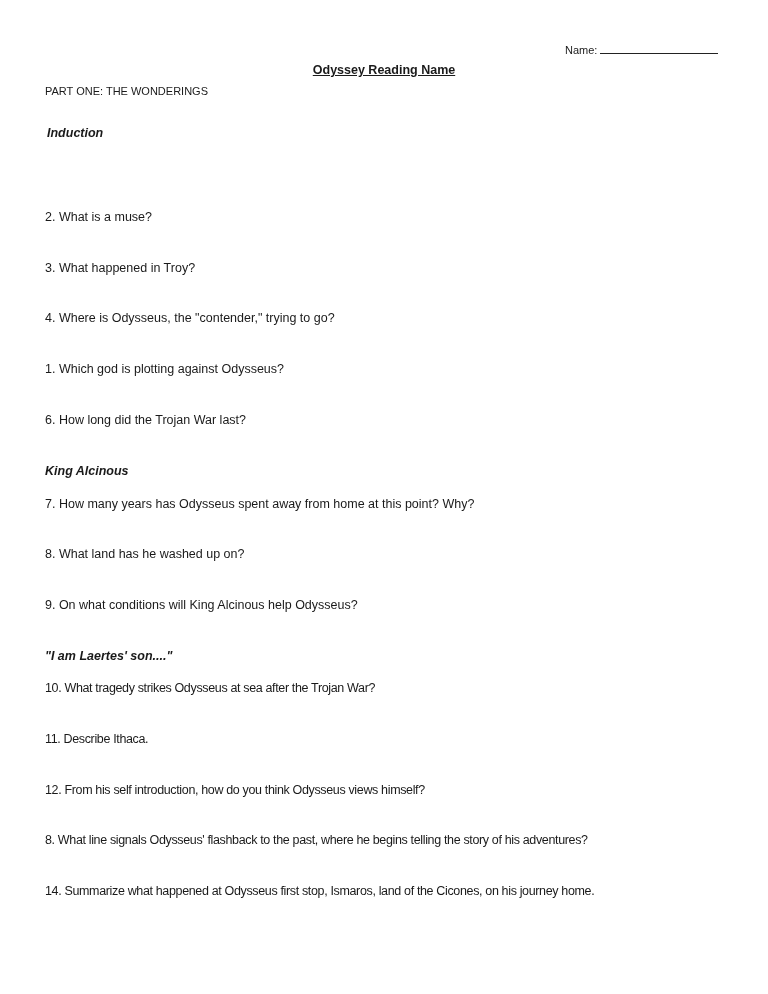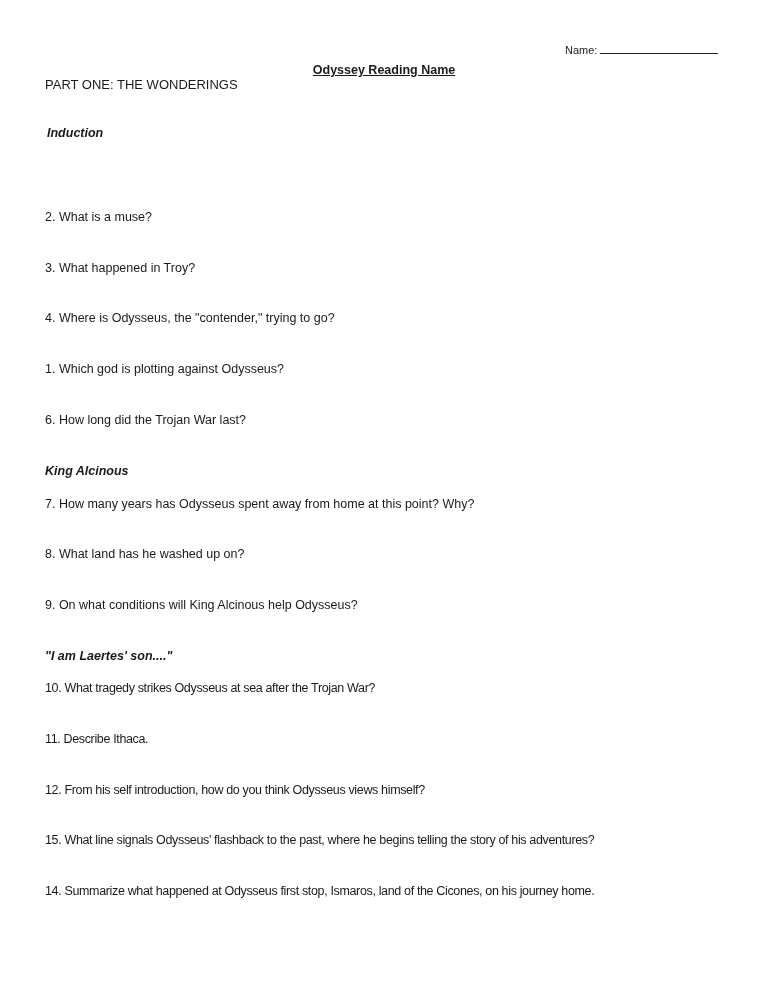--- a/index.html
+++ b/index.html
@@ -43,22 +43,22 @@
       left: 0;
       width: 768px;
       text-align: center;
       top: 62px;
       font-weight: bold;
       text-decoration: underline;
       font-size: 12.5px;
     }
     .part-heading {
       left: 45px;
-      top: 77px;
-      font-size: 13px;
+      top: 83px;
+      font-size: 11px;
     }
     .section-heading {
       left: 45px;
       font-weight: bold;
       font-style: italic;
       font-size: 12.5px;
     }
     .question {
       left: 45px;
       font-size: 12.5px;
@@ -89,16 +89,16 @@
 
   <div class="abs section-heading" style="top:463px;">King Alcinous</div>
   <div class="abs question" style="top:496px;">7. How many years has Odysseus spent away from home at this point? Why?</div>
   <div class="abs question" style="top:546px;">8. What land has he washed up on?</div>
   <div class="abs question" style="top:597px;">9. On what conditions will King Alcinous help Odysseus?</div>
 
   <div class="abs section-heading" style="top:648px;">"I am Laertes' son...."</div>
   <div class="abs question condensed" style="top:680px;">10. What tragedy strikes Odysseus at sea after the Trojan War?</div>
   <div class="abs question condensed" style="top:731px;">11. Describe Ithaca.</div>
   <div class="abs question condensed" style="top:782px;">12. From his self introduction, how do you think Odysseus views himself?</div>
-  <div class="abs question condensed" style="top:832px;">15. What line signals Odysseus' flashback to the past, where he begins telling the story of his adventures?</div>
+  <div class="abs question condensed" style="top:832px;">8. What line signals Odysseus' flashback to the past, where he begins telling the story of his adventures?</div>
   <div class="abs question condensed" style="top:883px;">14. Summarize what happened at Odysseus first stop, Ismaros, land of the Cicones, on his journey home.</div>
 
 </div>
 
 </body></html>

